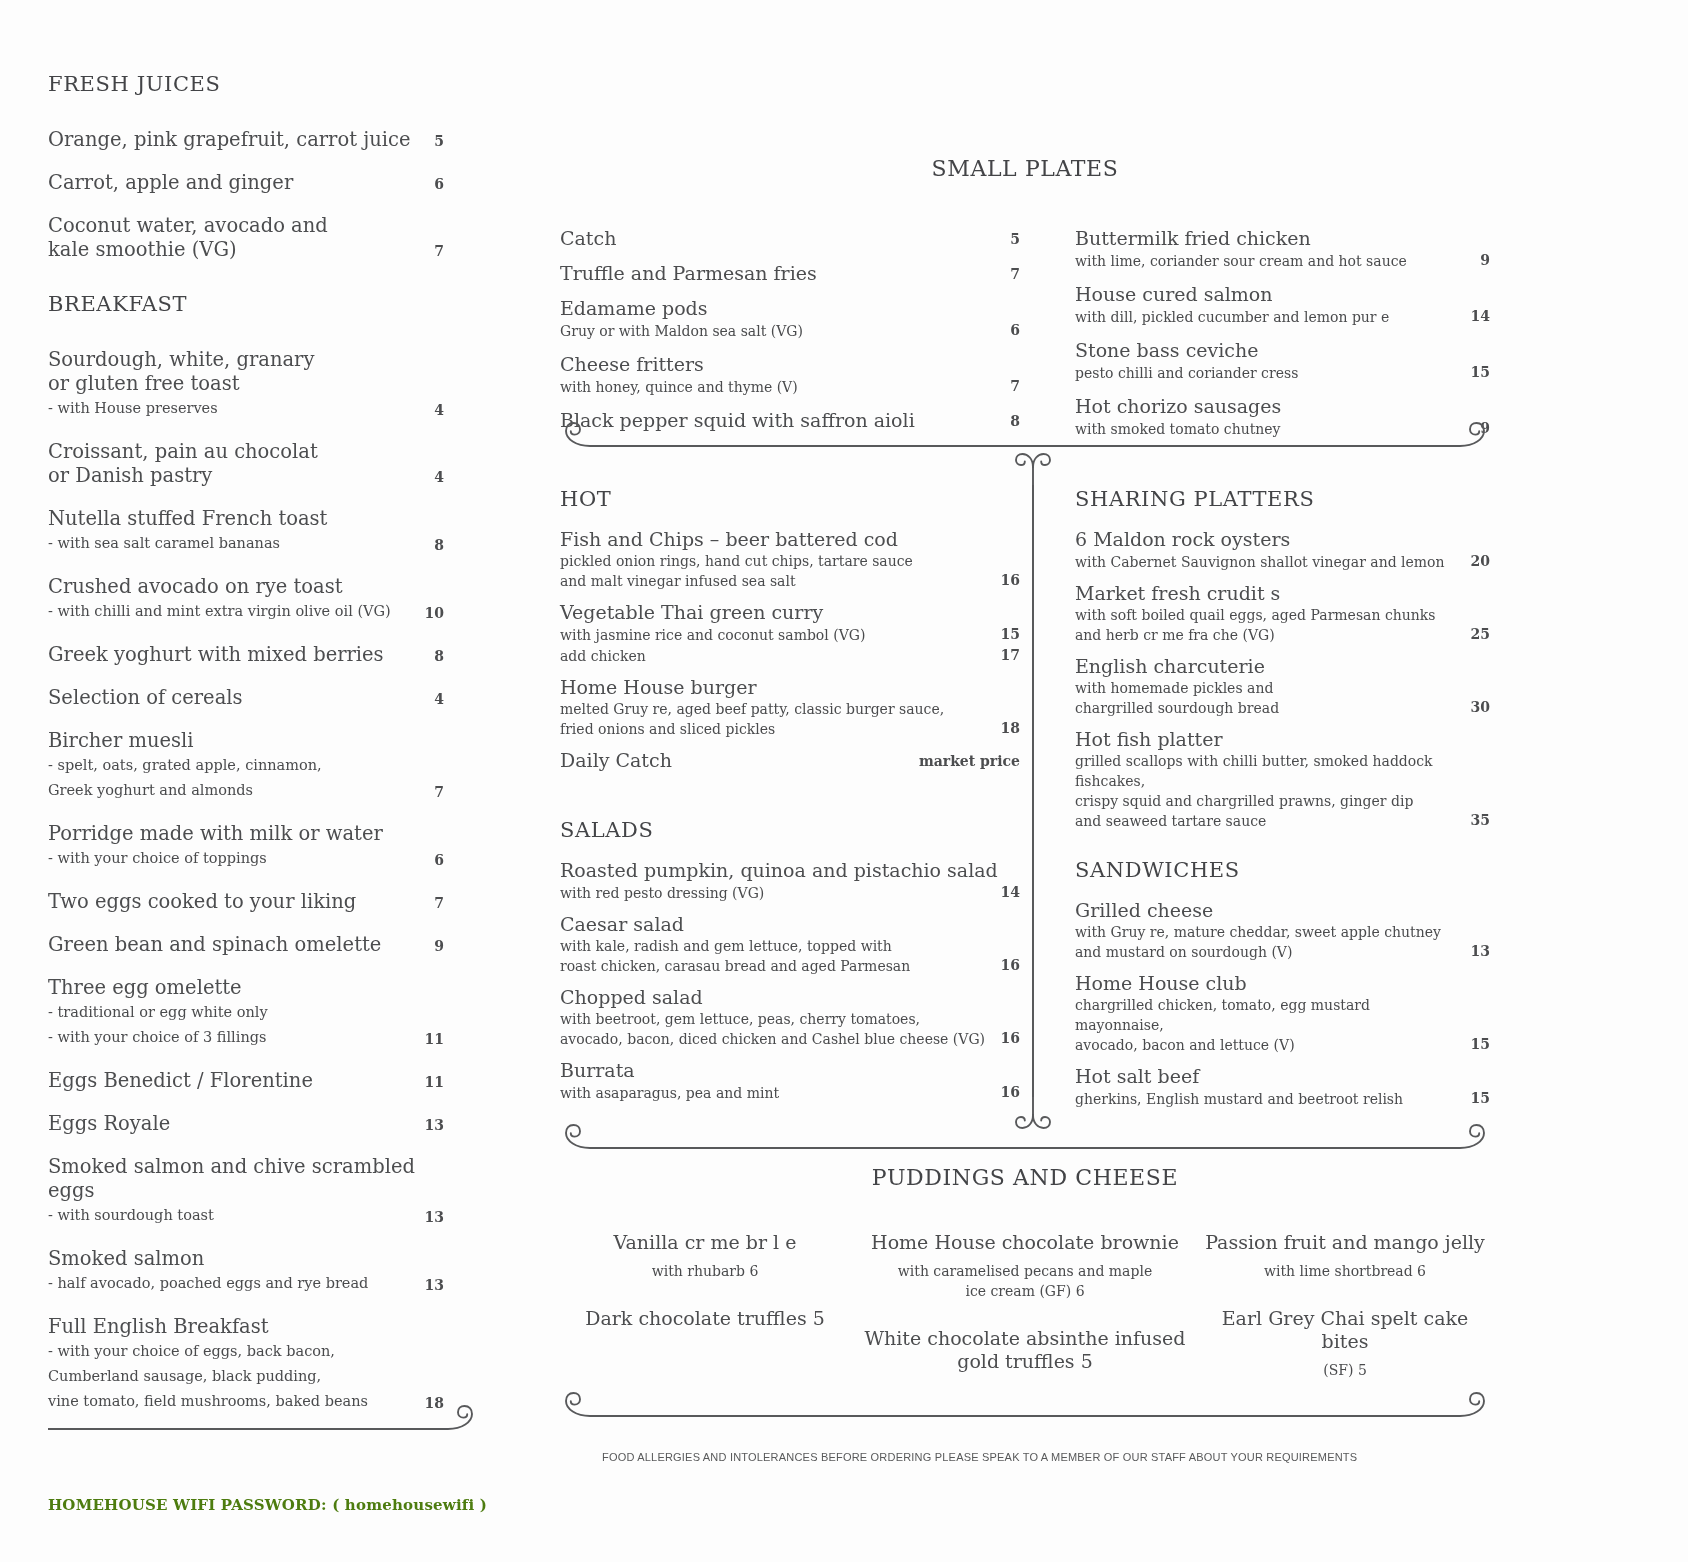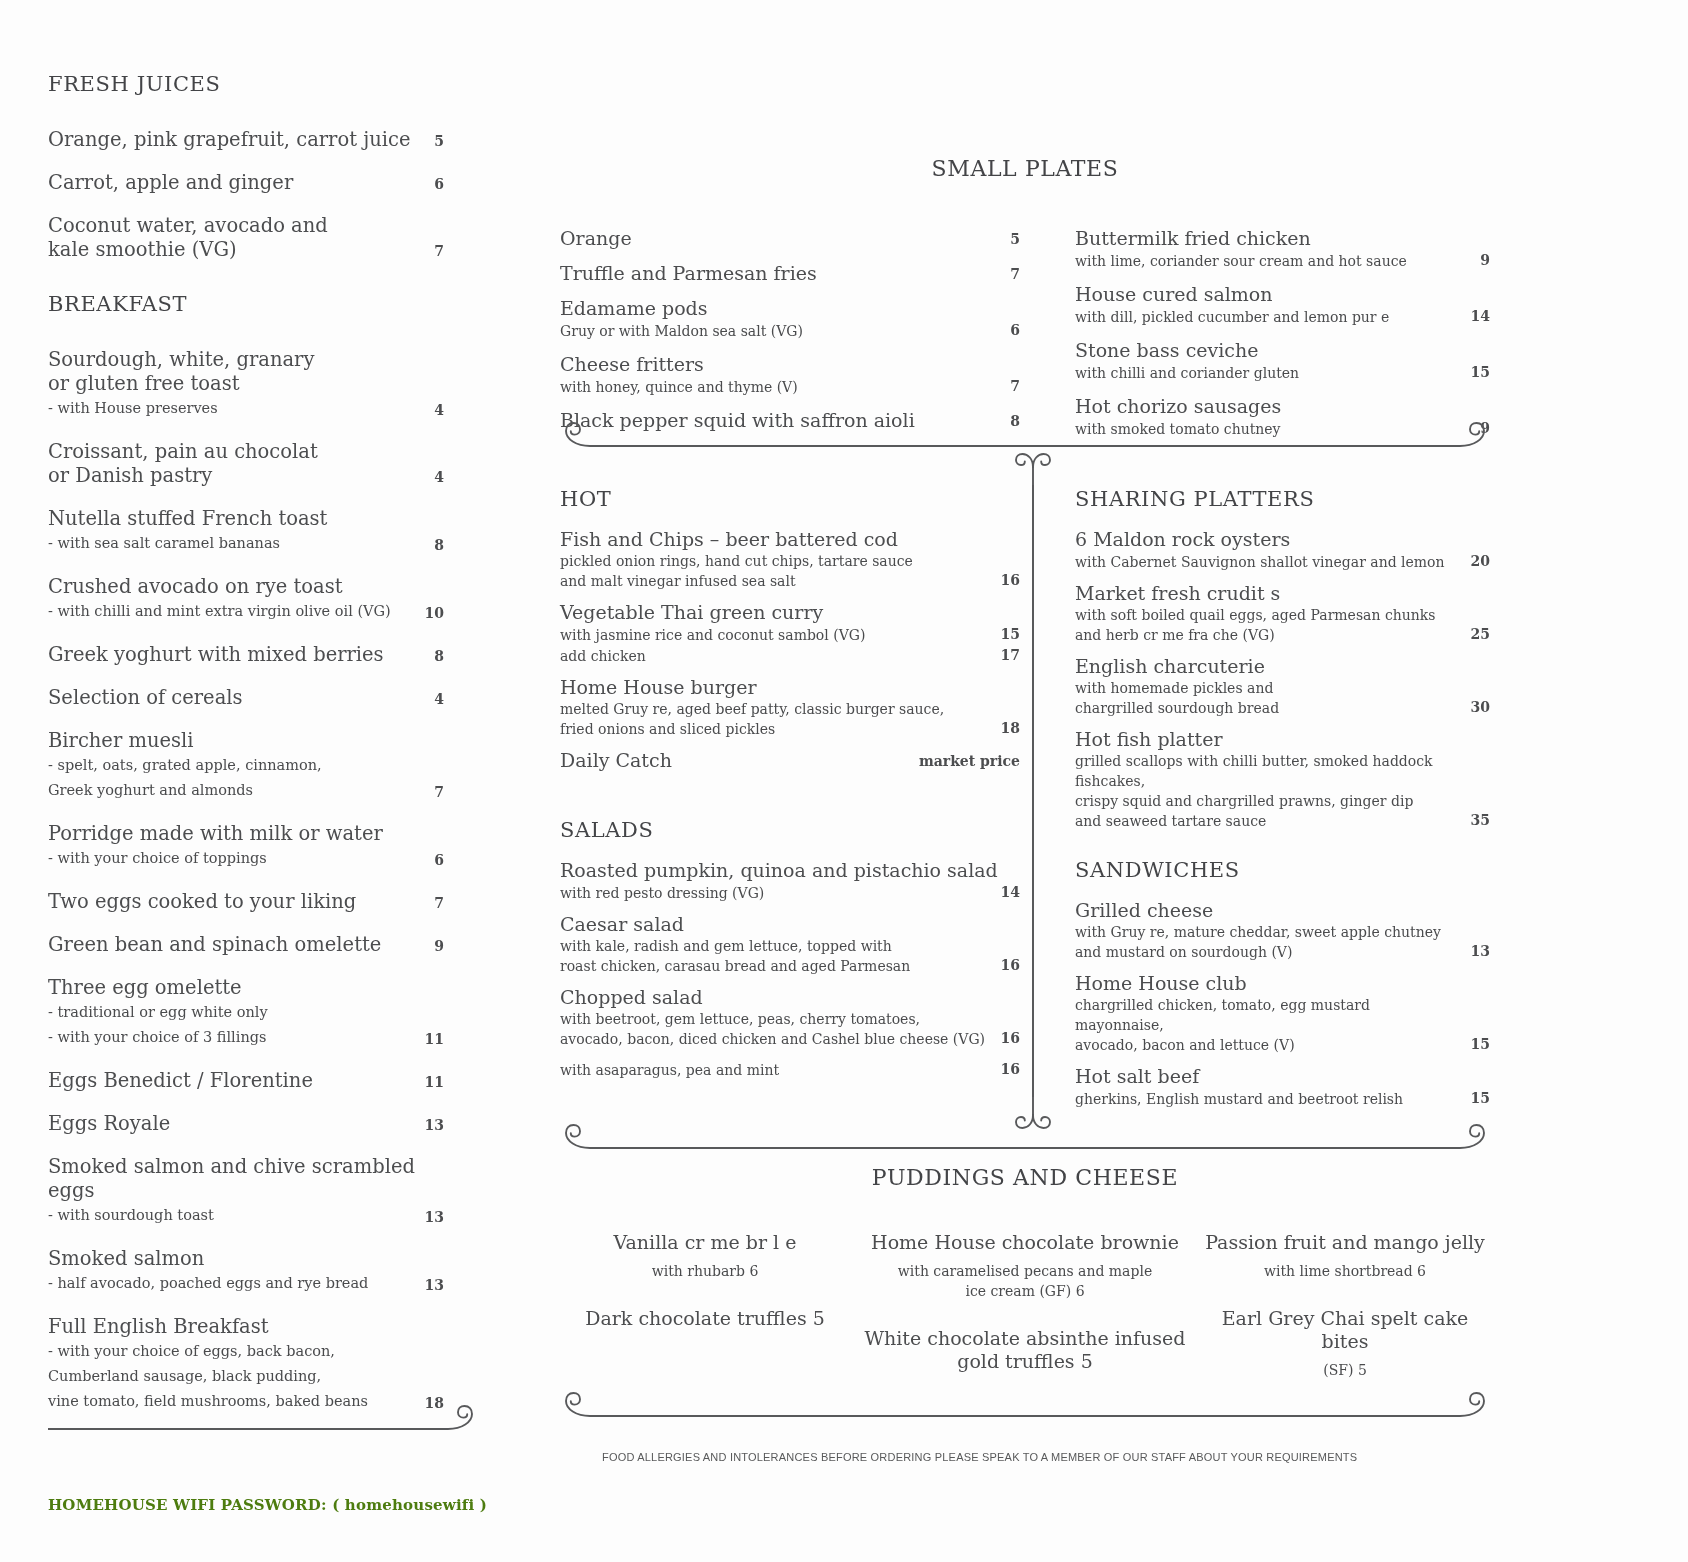--- a/index.html
+++ b/index.html
@@ -249,21 +249,21 @@
   <div class="wifi">HOMEHOUSE WIFI PASSWORD: ( homehousewifi )</div>
 
   <div class="main">
 
     <h1 class="center-title sp-title">SMALL PLATES</h1>
 
     <div class="plates-grid">
       <div class="subcol">
           <div class="item">
             <div class="row">
-              <div class="txt name">Orange</div>
+              <div class="txt name">Catch</div>
               <div class="price">5</div>
             </div>
           </div>
           <div class="item">
             <div class="row">
               <div class="txt name">Truffle and Parmesan fries</div>
               <div class="price">7</div>
             </div>
           </div>
           <div class="item">
@@ -308,21 +308,21 @@
             <div class="row">
               <div class="txt desc">with dill, pickled cucumber and lemon pur e</div>
               <div class="price">14</div>
             </div>
           </div>
           <div class="item">
             <div class="row">
               <div class="txt name">Stone bass ceviche</div>
             </div>
             <div class="row">
-              <div class="txt desc">with chilli and coriander gluten</div>
+              <div class="txt desc">pesto chilli and coriander cress</div>
               <div class="price">15</div>
             </div>
           </div>
           <div class="item">
             <div class="row">
               <div class="txt name">Hot chorizo sausages</div>
             </div>
             <div class="row">
               <div class="txt desc">with smoked tomato chutney</div>
               <div class="price">9</div>
@@ -410,20 +410,23 @@
               <div class="row">
                 <div class="txt name">Chopped salad</div>
               </div>
               <div class="row">
                 <div class="txt desc">with beetroot, gem lettuce, peas, cherry tomatoes,
 avocado, bacon, diced chicken and Cashel blue cheese  (VG)</div>
                 <div class="price">16</div>
               </div>
             </div>
             <div class="item">
+              <div class="row">
+                <div class="txt name">Burrata</div>
+              </div>
               <div class="row">
                 <div class="txt desc">with asaparagus, pea and mint</div>
                 <div class="price">16</div>
               </div>
             </div>
           </div>
       </div>
 
       <div class="v-divider">
         <svg class="orn-top" width="46" height="34" viewBox="0 0 46 34">

